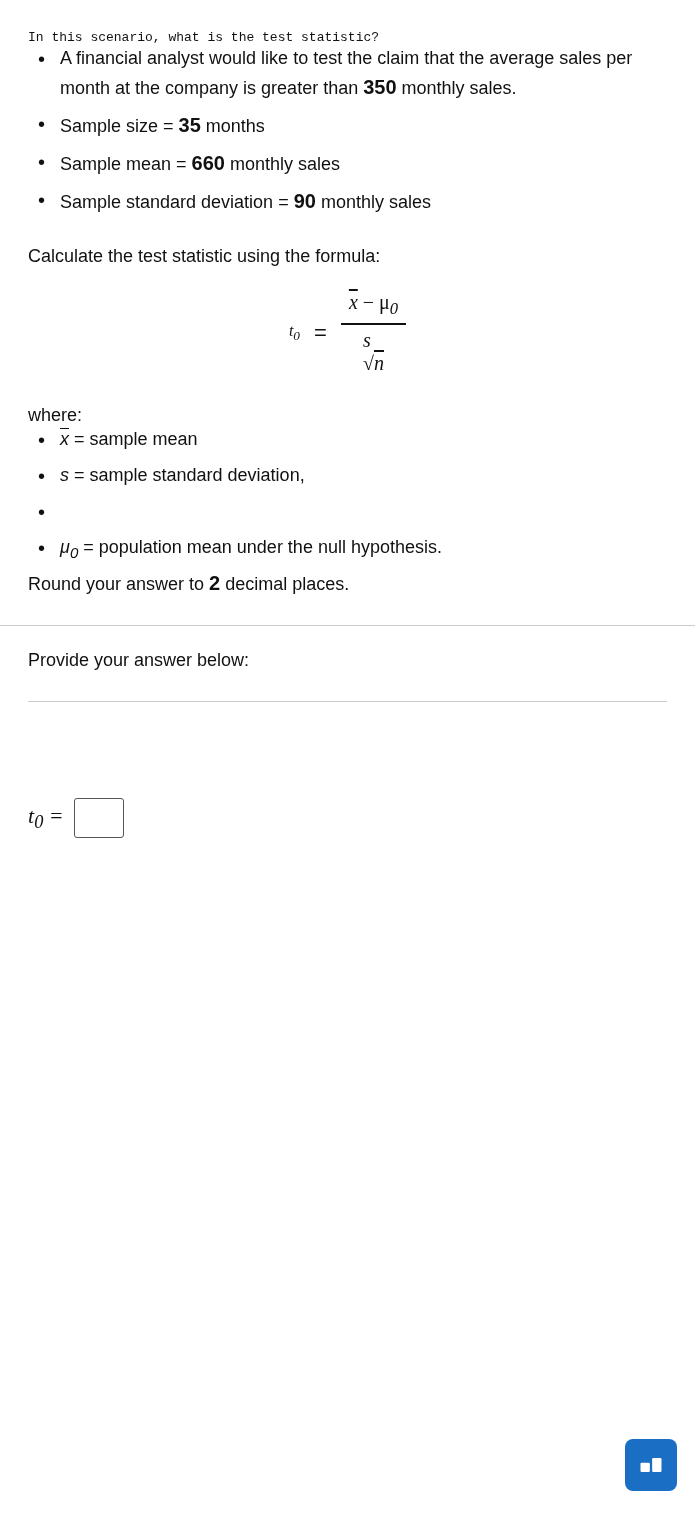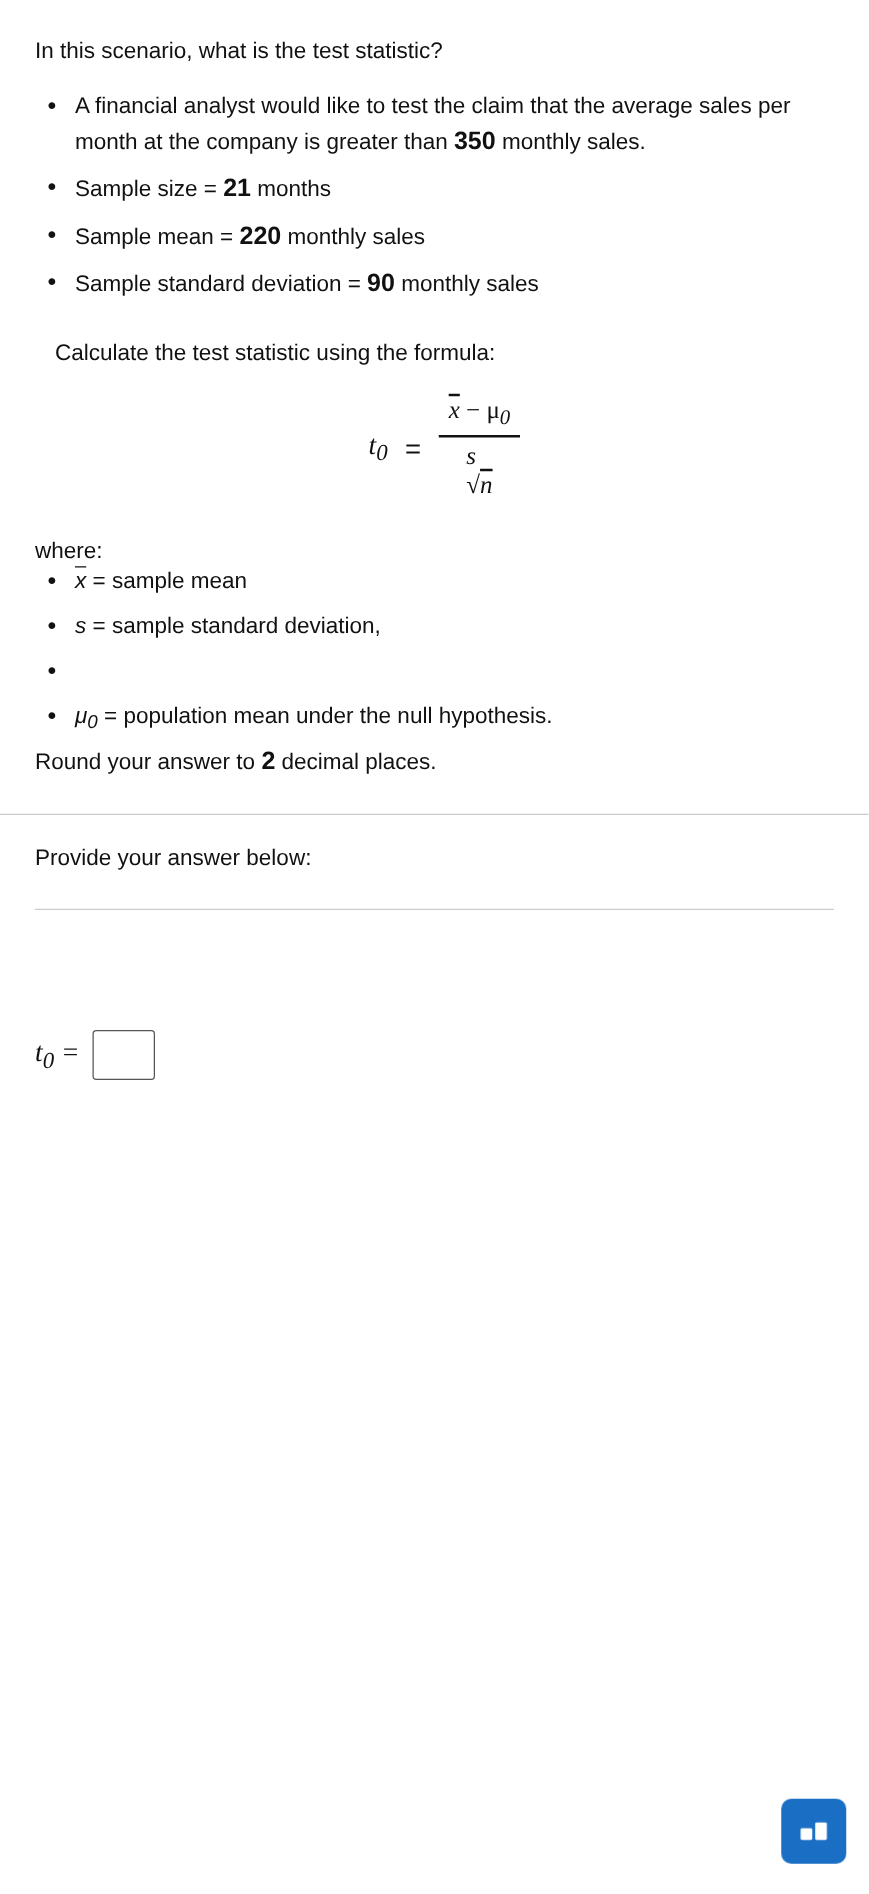--- a/index.html
+++ b/index.html
@@ -10,23 +10,22 @@
       color: #111;
       width: 695px;
       min-height: 1515px;
     }
 
     .main-content {
       padding: 30px 28px 30px 28px;
     }
 
     .question-text {
-      font-size: 18px;
-      margin-bottom: 20px;
-      font-family: Liberation Sans, sans-serif;
+      font-size: 13px;
+      font-family: Liberation Mono, monospace;
     }
 
     .bullet-list {
       list-style: none;
       padding-left: 10px;
       margin-bottom: 20px;
     }
 
     .bullet-list li {
       display: flex;
@@ -43,35 +42,35 @@
       font-size: 20px;
       line-height: 1.4;
     }
 
     .bold-num {
       font-weight: bold;
       font-size: 20px;
     }
 
     .formula-section {
-      margin: 30px 0 30px 16px;
+      margin: 30px 0 30px 0;
       font-family: Arial, sans-serif;
       font-size: 18px;
     }
 
     .formula-block {
       display: flex;
       align-items: center;
       justify-content: center;
       margin: 24px 0;
     }
 
     .formula-lhs {
       font-style: italic;
-      font-size: 22px;
+      font-size: 16px;
       margin-right: 14px;
       font-family: Georgia, serif;
     }
 
     .equals-sign {
       font-size: 22px;
       margin-right: 14px;
     }
 
     .fraction {
@@ -219,27 +218,27 @@
   <ul class="bullet-list">
     <li>
       <span class="bullet">•</span>
       <span>
         A financial analyst would like to test the claim that the average sales per month at the company is greater than <span class="bold-num">350</span> monthly sales.
       </span>
     </li>
     <li>
       <span class="bullet">•</span>
       <span>
-        Sample size = <span class="bold-num">21</span> months
+        Sample size = <span class="bold-num">35</span> months
       </span>
     </li>
     <li>
       <span class="bullet">•</span>
       <span>
-        Sample mean = <span class="bold-num">220</span> monthly sales
+        Sample mean = <span class="bold-num">660</span> monthly sales
       </span>
     </li>
     <li>
       <span class="bullet">•</span>
       <span>
         Sample standard deviation = <span class="bold-num">90</span> monthly sales
       </span>
     </li>
   </ul>
 

